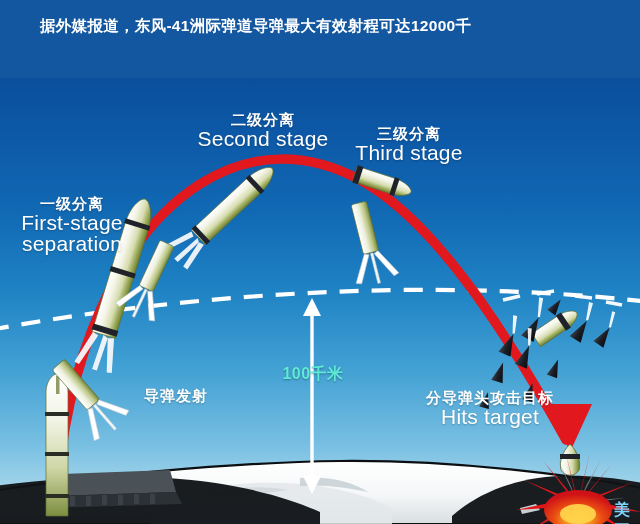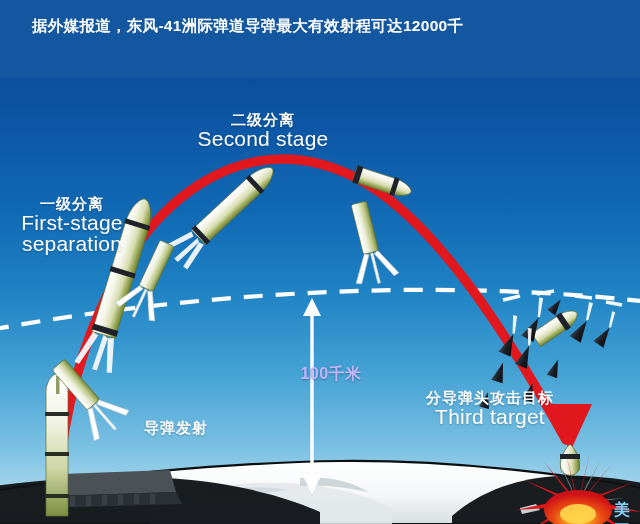--- a/index.html
+++ b/index.html
@@ -12,21 +12,21 @@
     width: 640px;
     height: 524px;
     overflow: hidden;
     font-family: "Liberation Sans", "DejaVu Sans", sans-serif;
     background: #1257a0;
   }
 
   
   #header-band {
     position: absolute;
-    left: 8px; top: 0;
+    left: 16px; top: 0;
     width: 513px;
     height: 78px;
     background: #1257a0;
     z-index: 40;
   }
   #header-band .hline {
     position: absolute;
     left: 24px;
     color: #ffffff;
     font-weight: bold;
@@ -83,31 +83,31 @@
   .lbl .en {
     display: block;
     font-size: 21px;
     font-weight: 400;
     letter-spacing: 0.2px;
   }
 
   #label-first  { left: 2px;   top: 196px; width: 140px; }
   #label-second { left: 182px; top: 112px; width: 162px; }
   #label-third  { left: 340px; top: 126px; width: 138px; }
-  #label-launch { left: 92px;  top: 388px; width: 168px; margin-top: 32px; }
+  #label-launch { left: 92px;  top: 388px; width: 168px; }
   #label-hits   { left: 409px; top: 390px; width: 162px; }
   #label-hits .en { line-height: 1.0; }
 
   #label-altitude {
     position: absolute;
-    left: 276px;
+    left: 258px;
     top: 364px;
     width: 110px;
     z-index: 31;
-    color: #c4b5fd;
+    color: #5eead4;
     font-size: 16px;
     font-weight: bold;
     text-align: center;
     letter-spacing: 0.5px;
     text-shadow: 0 1px 2px rgba(0,0,0,0.3);
     pointer-events: none;
   }
 
   #label-country {
     position: absolute;
@@ -358,27 +358,31 @@
   <div class="lbl" id="label-second">
     <span class="cn">二级分离</span>
     <span class="en">Second stage</span>
   </div>
 
   <div class="lbl" id="label-first">
     <span class="cn">一级分离</span>
     <span class="en">First-stage separation</span>
   </div>
 
+  <div class="lbl" id="label-third">
+    <span class="cn">三级分离</span>
+    <span class="en">Third stage</span>
+  </div>
 
   <div class="lbl" id="label-launch">
     <span class="cn">导弹发射</span>
   </div>
 
   <div class="lbl" id="label-hits">
     <span class="cn">分导弹头攻击目标</span>
-    <span class="en">Third target</span>
+    <span class="en">Hits target</span>
   </div>
 
   <div id="label-altitude">100千米</div>
 
   <div id="label-country">美国</div>
 
 </div>
 
 </body></html>

